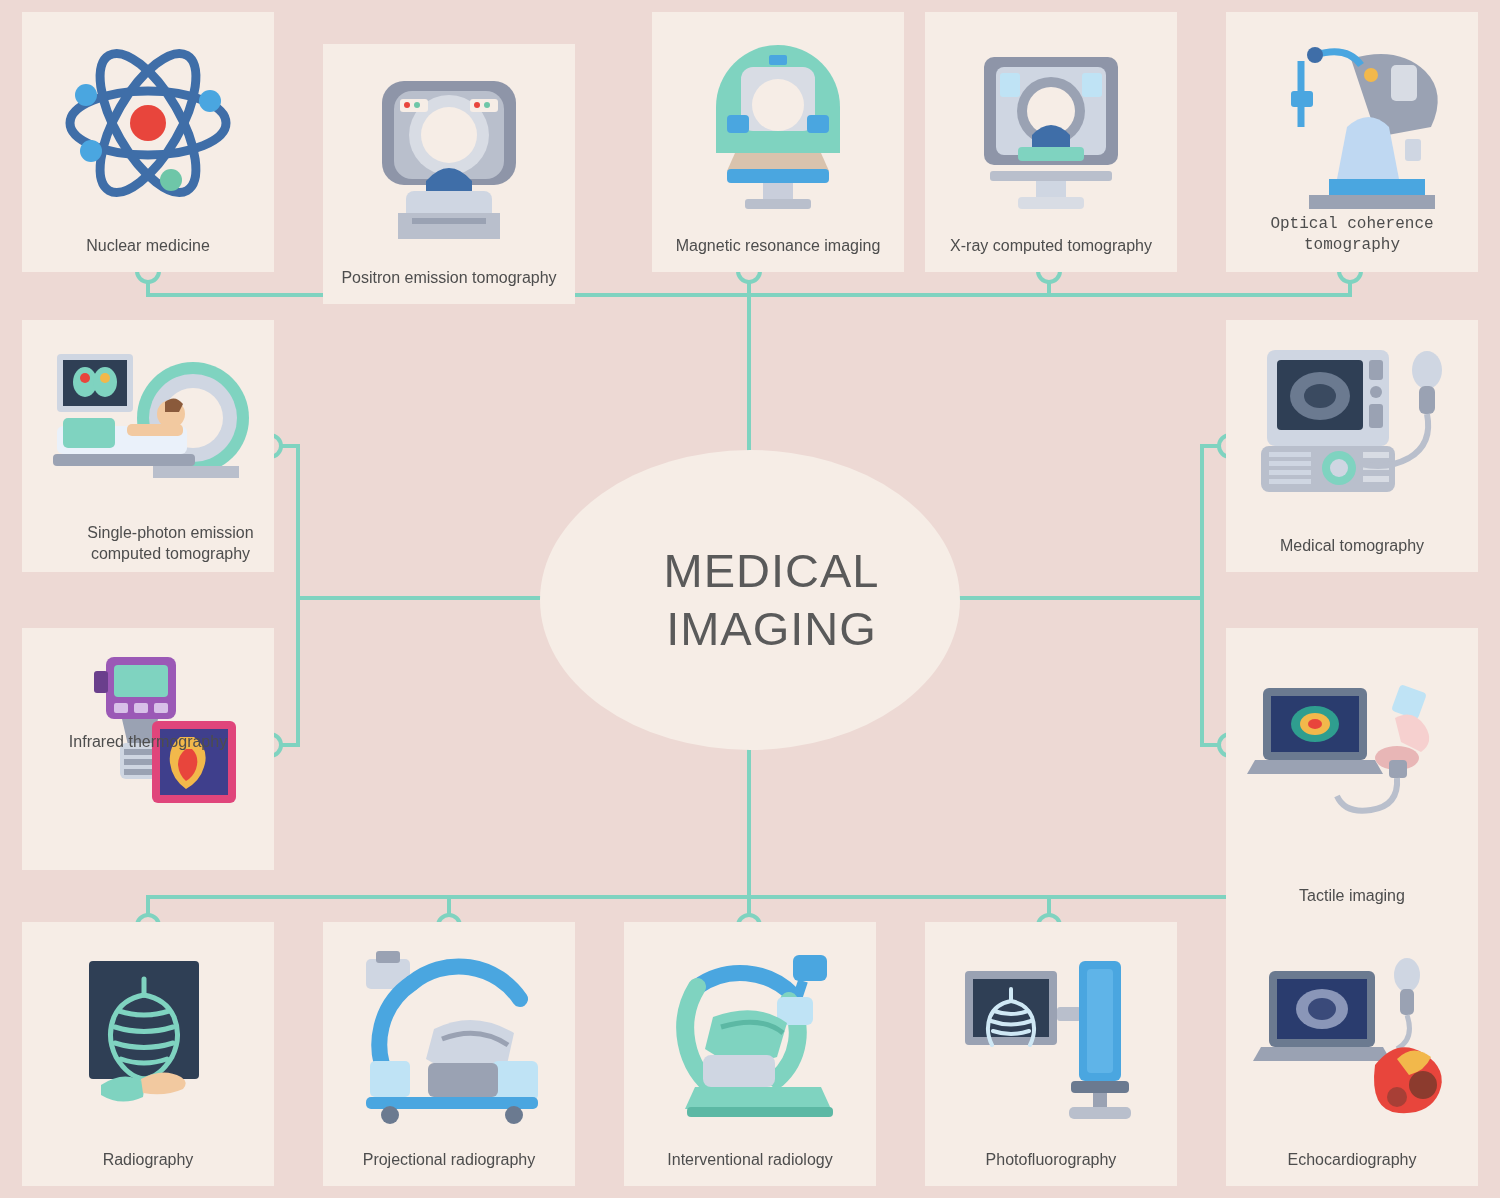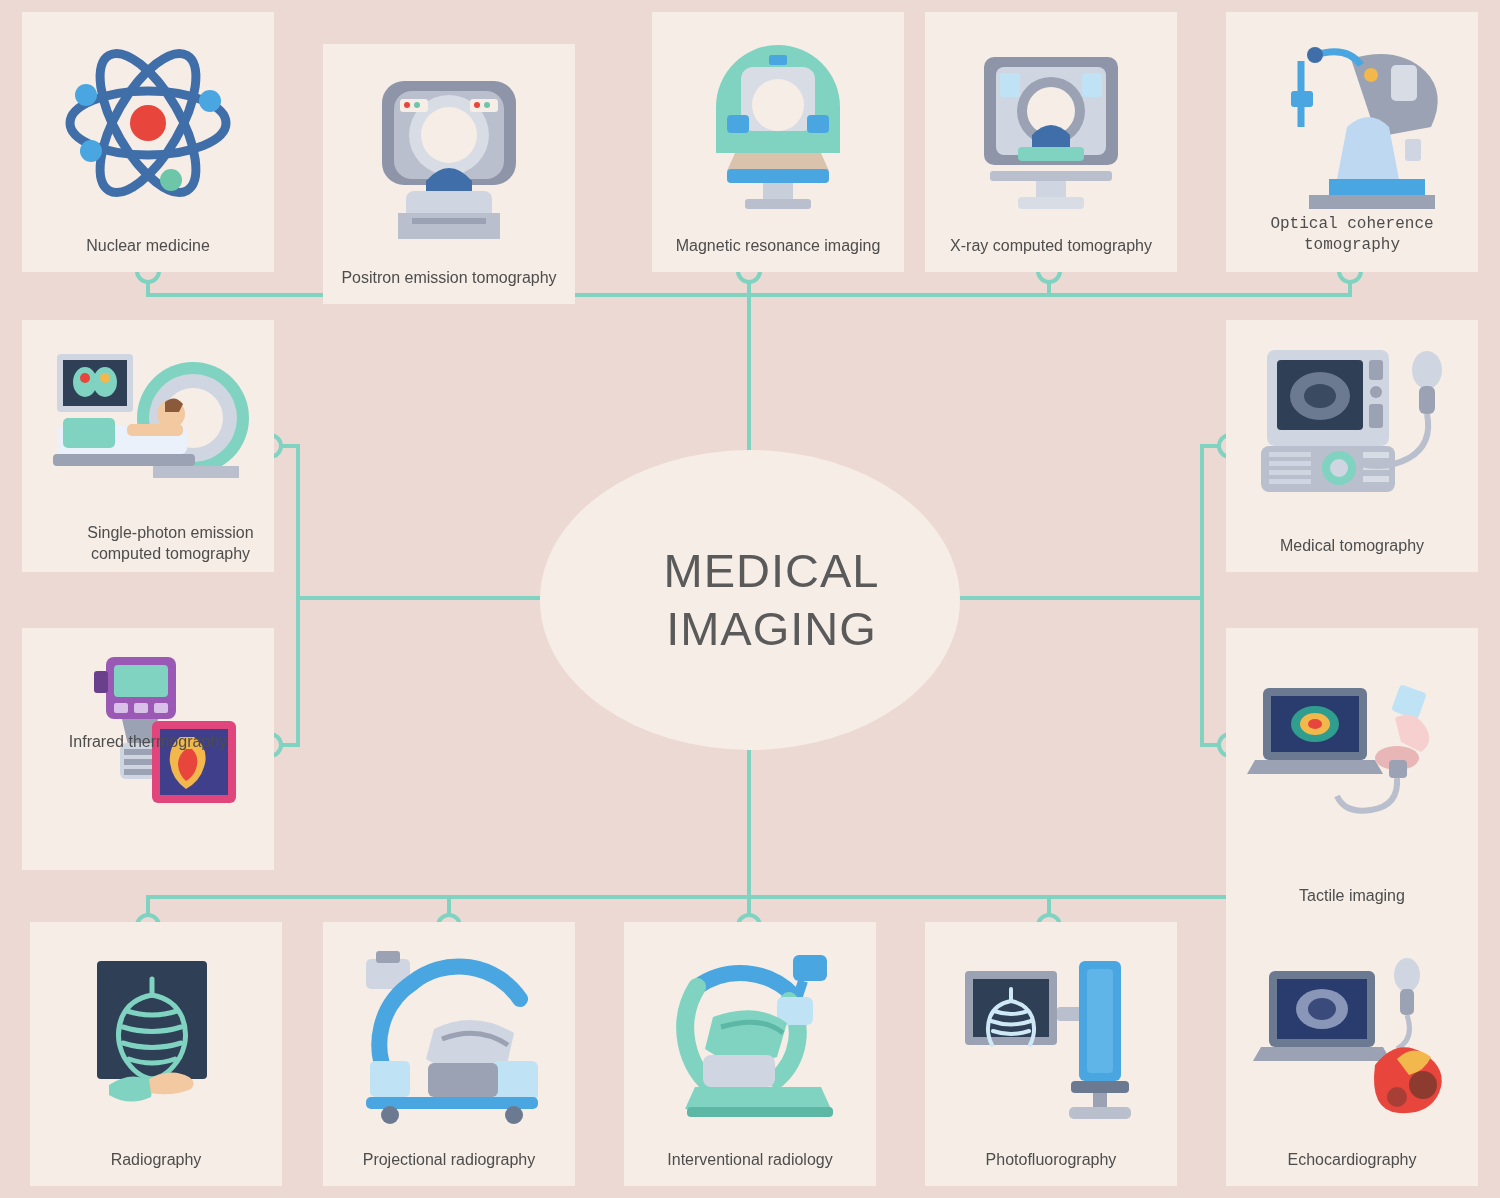--- a/index.html
+++ b/index.html
@@ -302,21 +302,21 @@
         <rect x="150" y="14" width="28" height="28" rx="4" fill="#bfe3f5" transform="rotate(20 164 28)"></rect>
         <path d="M150 44 q18 -10 30 8 q10 16 -4 26 l-20 -10 z" fill="#f6d0cf"></path>
         <ellipse cx="152" cy="84" rx="22" ry="12" fill="#e8b6b6"></ellipse>
         <rect x="144" y="86" width="18" height="18" rx="4" fill="#9aa2b3"></rect>
         <path d="M152 104 q2 28 -26 32 q-26 4 -34 -14" stroke="#b9bfcc" stroke-width="6" fill="none"></path>
       </svg>
     </div>
     <div class="label">Tactile imaging</div>
   </div>
 
-  <div class="card" style="left:30px; top:922px; width:252px; height:264px;align-items:center;">
+  <div class="card" style="left:22px; top:922px; width:252px; height:264px;align-items:center;">
     <div class="art">
       <svg width="190" height="180" viewBox="0 0 190 180">
         <rect x="36" y="16" width="110" height="118" rx="4" fill="#2f3f55"></rect>
         <g stroke="#7fd3c0" stroke-width="5" fill="none" stroke-linecap="round">
           <path d="M91 34 v16"></path>
           <path d="M91 50 q-22 4 -30 22 q-8 20 2 40 q12 20 28 22"></path>
           <path d="M91 50 q22 4 30 22 q8 20 -2 40 q-12 20 -28 22"></path>
           <path d="M66 66 q25 8 50 0"></path>
           <path d="M62 82 q29 9 58 0"></path>
           <path d="M62 98 q29 9 58 0"></path>

